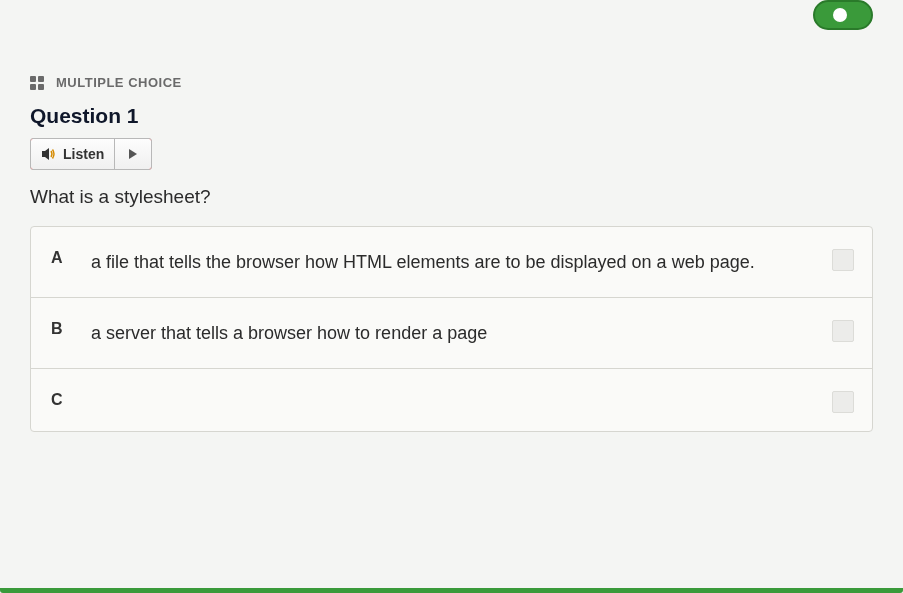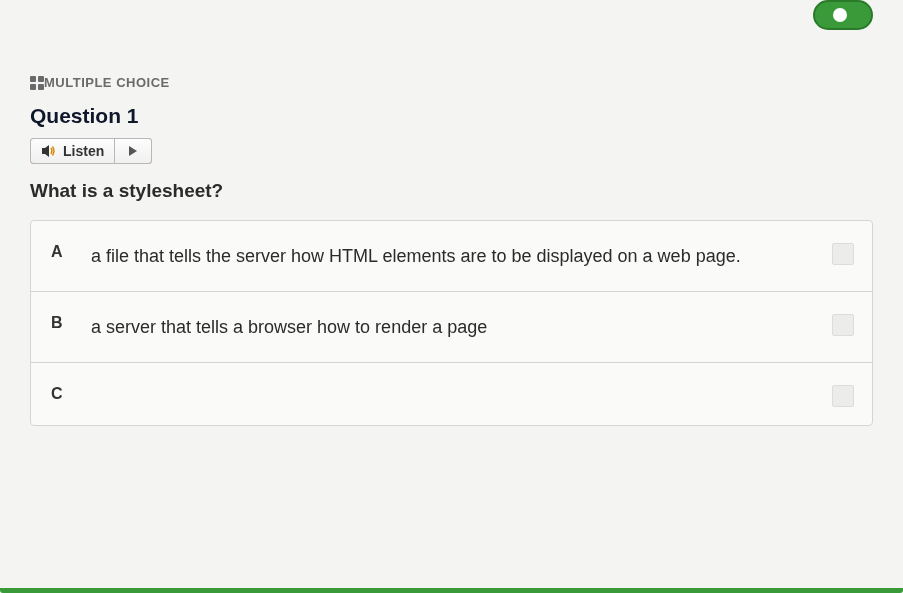--- a/index.html
+++ b/index.html
@@ -34,21 +34,21 @@
     .points-badge .circle {
       width: 14px;
       height: 14px;
       background: #fff;
       border-radius: 50%;
       display: inline-block;
     }
     .type-row {
       display: flex;
       align-items: center;
-      gap: 0;
+      gap: 12px;
       margin-top: 55px;
       color: #6a6a6a;
       font-size: 13px;
       font-weight: 700;
       letter-spacing: 0.5px;
     }
     .grid-icon {
       display: grid;
       grid-template-columns: 1fr 1fr;
       grid-template-rows: 1fr 1fr;
@@ -66,21 +66,21 @@
       color: #0f172a;
       margin-top: 14px;
     }
     .listen-group {
       display: inline-flex;
       border: 1px solid #b8b8b8;
       border-radius: 3px;
       overflow: hidden;
       margin-top: 10px;
       background: #ef4444;
-      height: 26px;
+      height: 32px;
     }
     .listen-btn {
       display: flex;
       align-items: center;
       gap: 6px;
       padding: 0 10px;
       font-size: 14px;
       font-weight: 600;
       color: #333;
       border-right: 1px solid #b8b8b8;
@@ -94,21 +94,20 @@
       width: 36px;
       cursor: pointer;
       background: linear-gradient(#fdfdfd, #f0f0f0);
     }
     .speaker-icon svg, .play-btn svg { display: block; }
     .question-text {
       font-size: 19px;
       color: #2b2b2b;
       margin-top: 16px;
       margin-bottom: 18px;
-      font-weight: bold;
     }
     .options {
       border: 1px solid #d6d6d0;
       border-radius: 4px;
       background: #fafaf8;
     }
     .option {
       display: flex;
       align-items: flex-start;
       padding: 22px 20px;
@@ -189,21 +188,21 @@
       <path d="M1 1 L9 6 L1 11 Z" fill="#555"></path>
     </svg>
   </div>
 </div>
 
 <div class="question-text">What is a stylesheet?</div>
 
 <div class="options">
   <div class="option">
     <div class="option-letter">A</div>
-    <div class="option-text">a file that tells the server how HTML elements are to be displayed on a web page.</div>
+    <div class="option-text">a file that tells the browser how HTML elements are to be displayed on a web page.</div>
     <div class="option-check"></div>
   </div>
   <div class="option">
     <div class="option-letter">B</div>
     <div class="option-text">a server that tells a browser how to render a page</div>
     <div class="option-check"></div>
   </div>
   <div class="option">
     <div class="option-letter">C</div>
     <div class="option-check"></div>

